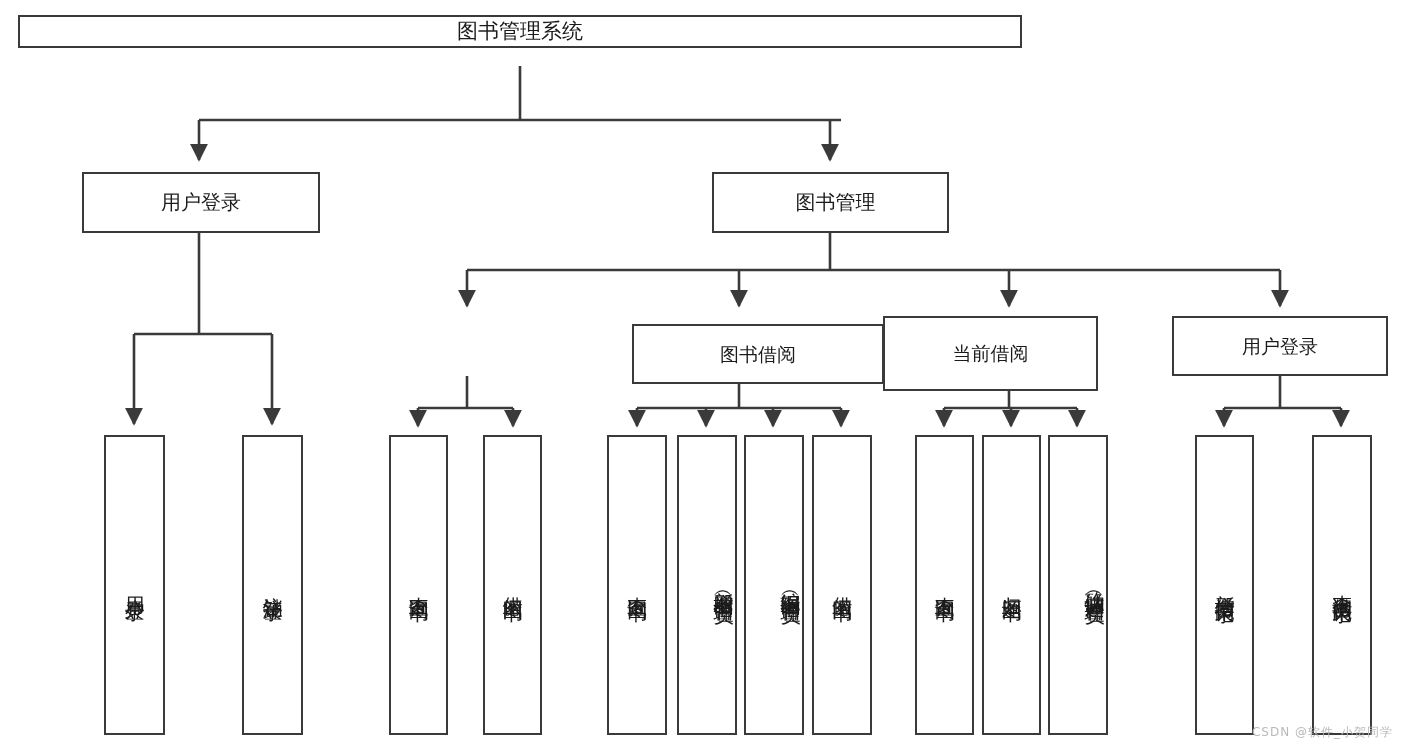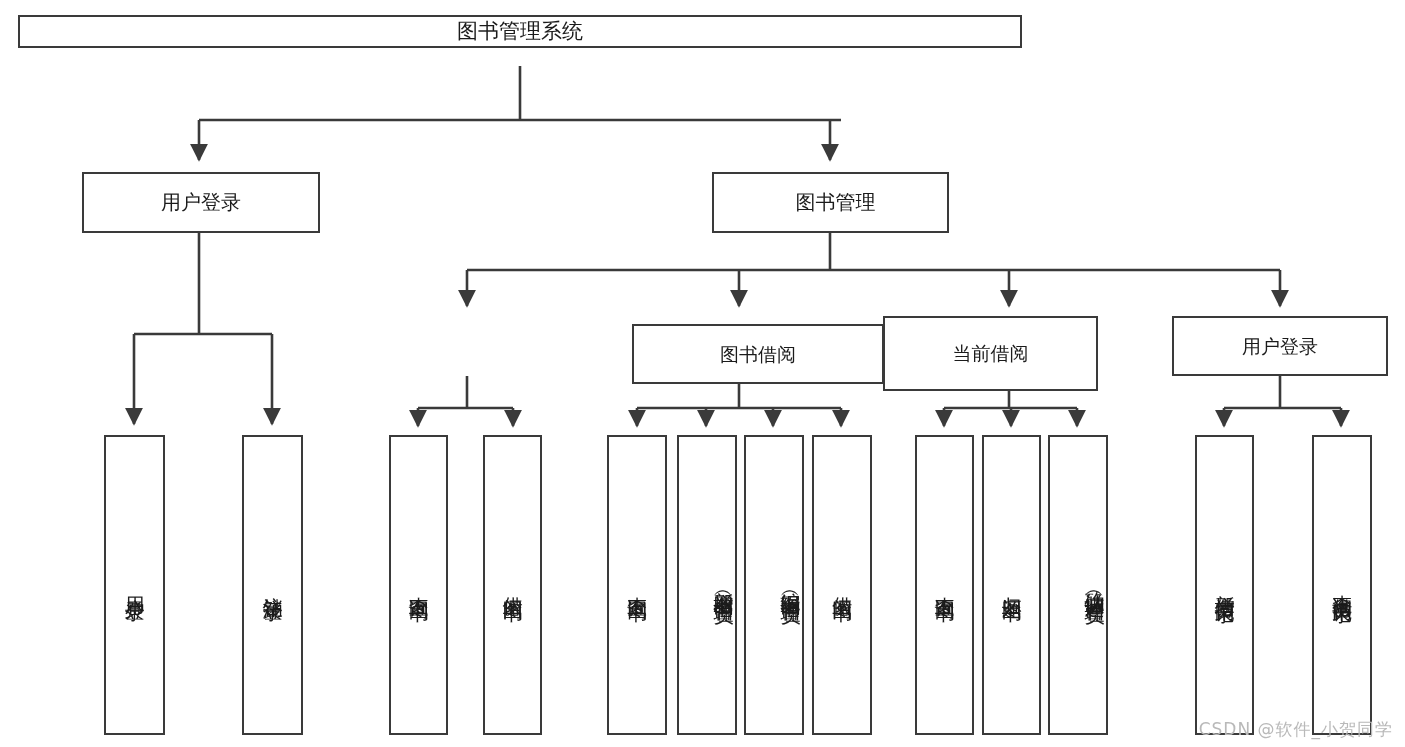--- a/index.html
+++ b/index.html
@@ -57,21 +57,21 @@
   .node.leaf.tall-text {
     align-items: flex-start;
   }
   .node-label {
     display: block;
   }
   #watermark {
     position: absolute;
     right: 12px;
     bottom: 6px;
-    font-size: 17px;
+    font-size: 12px;
     color: #b9b9b9;
     letter-spacing: 1px;
     white-space: nowrap;
     user-select: none;
   }
 </style>
 </head>
 <body>
 
 <div id="canvas">

